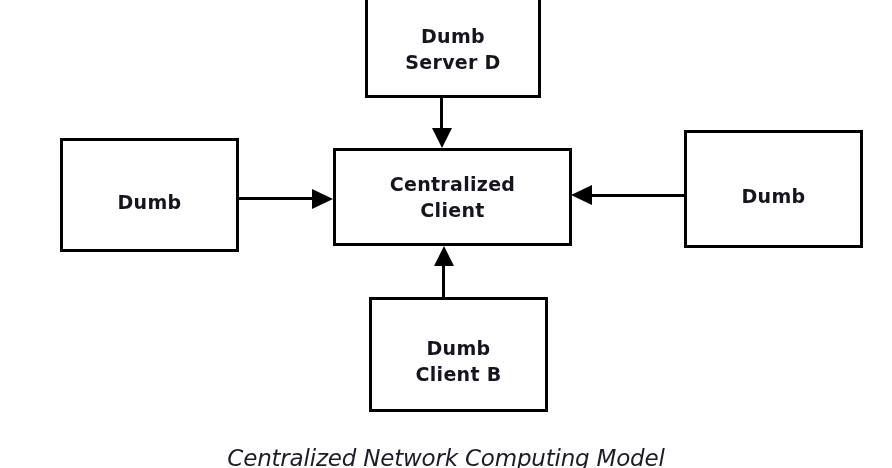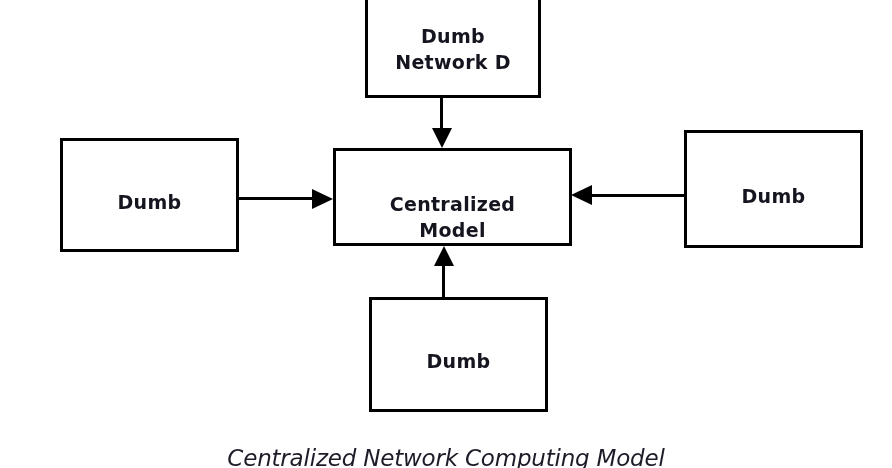--- a/index.html
+++ b/index.html
@@ -26,21 +26,21 @@
     justify-content: center;
     text-align: center;
     font-weight: bold;
     font-size: 19px;
     line-height: 26px;
     color: #15151f;
     letter-spacing: 0.3px;
   }
   #node-d      { left: 365px; top: -8px;  width: 176px; height: 106px; padding-top: 8px; }
   #node-a      { left: 60px;  top: 138px; width: 179px; height: 114px; padding-top: 13px; }
-  #node-server { left: 333px; top: 148px; width: 239px; height: 98px; justify-content: flex-end; }
+  #node-server { left: 333px; top: 148px; width: 239px; height: 98px; }
   #node-c      { left: 684px; top: 130px; width: 179px; height: 118px; padding-top: 14px; }
   #node-b      { left: 369px; top: 297px; width: 179px; height: 115px; padding-top: 13px; }
 
   .edge-line {
     position: absolute;
     background: #000000;
   }
   #line-d { left: 440px; top: 98px;  width: 3px;  height: 32px; }
   #line-a { left: 238px; top: 197px; width: 76px; height: 3px; }
   #line-c { left: 591px; top: 194px; width: 93px; height: 3px; }
@@ -89,38 +89,39 @@
     white-space: nowrap;
   }
 </style>
 </head>
 <body>
 
 <div id="canvas">
 
   <div class="node" id="node-d">
     <span>Dumb</span>
-    <span>Network D</span>
+    <span>Server D</span>
   </div>
 
   <div class="node" id="node-a">
     <span>Dumb</span>
   </div>
 
   <div class="node" id="node-server">
     <span>Centralized</span>
-    <span>Model</span>
+    <span>Client</span>
   </div>
 
   <div class="node" id="node-c">
     <span>Dumb</span>
   </div>
 
   <div class="node" id="node-b">
     <span>Dumb</span>
+    <span>Client B</span>
   </div>
 
   <div class="edge-line" id="line-d"></div>
   <div class="arrow-head" id="head-d"></div>
 
   <div class="edge-line" id="line-a"></div>
   <div class="arrow-head" id="head-a"></div>
 
   <div class="edge-line" id="line-c"></div>
   <div class="arrow-head" id="head-c"></div>

